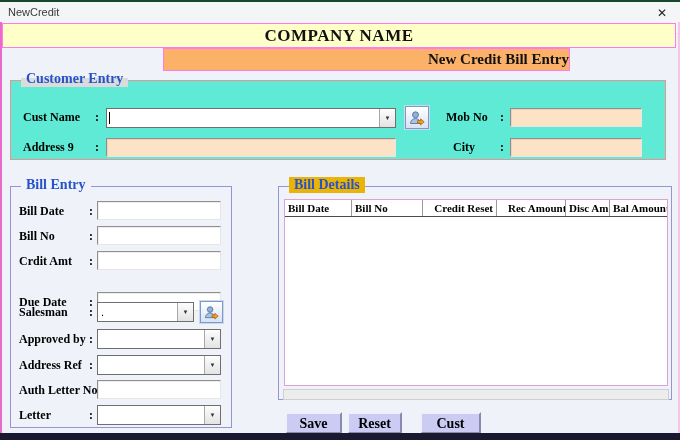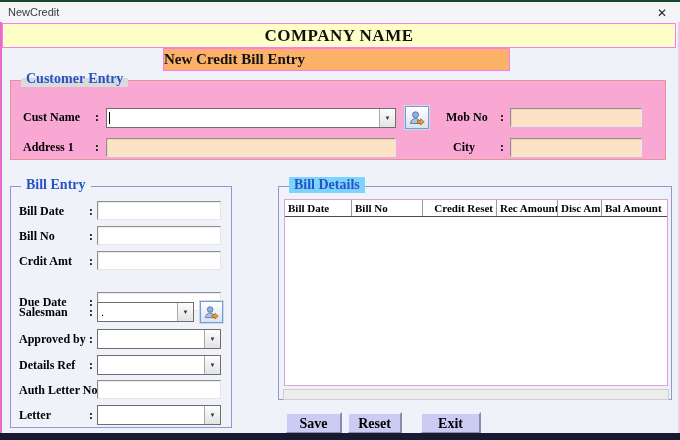--- a/index.html
+++ b/index.html
@@ -18,34 +18,34 @@
   .right-edge { position:absolute; right:0; top:22px; width:2px; height:411px; background:#F5C6E8; }
   .bottom-strip { position:absolute; left:0; top:433px; width:680px; height:7px; background:#191930; }
 
   .banner-company {
     position:absolute; left:2px; top:23px; width:674px; height:25px;
     background:#FFFFC8; border:1px solid #FF7AF0;
     font-weight:bold; font-size:17px; letter-spacing:.5px; color:#111;
     text-align:center; line-height:23px;
   }
   .banner-subtitle {
-    position:absolute; left:163px; top:48px; width:347px; height:23px;
+    position:absolute; left:163px; top:48px; width:407px; height:23px;
     background:#FBB168; border:1px solid #FF7AF0;
     font-weight:bold; font-size:15px; color:#111;
-    text-align:left; line-height:21px;
+    text-align:right; line-height:21px;
   }
 
   .group { position:absolute; }
   .legend {
     position:absolute; top:-10px; left:10px; padding:0 5px;
     font-weight:bold; font-size:14px; color:#2753C8; white-space:nowrap;
   }
 
   
-  .customer { left:10px; top:80px; width:656px; height:80px; background:#f9a8d4; border:1px solid #E49595; }
+  .customer { left:10px; top:80px; width:656px; height:80px; background:#5eead4; border:1px solid #E49595; }
   .customer .legend { background:linear-gradient(to bottom, #EFF2F8 45%, #DBDBDB 45%); }
   .lbl { position:absolute; font-weight:bold; font-size:12px; color:#000; height:20px; line-height:20px; white-space:nowrap; }
   .colon { position:absolute; font-weight:bold; font-size:12px; height:20px; line-height:20px; }
 
   .tb { position:absolute; height:19px; background:#FFF;
         border:1px solid #8F8F8F; border-bottom-color:#E6E6E6; border-right-color:#E6E6E6;
         box-shadow: inset 1px 1px 0 rgba(0,0,0,.07); font:11px "Liberation Sans", sans-serif; padding:2px 4px; }
   .tb.orange { background:#FCE3C5; }
 
   .combo { position:absolute; height:20px; background:#FFF; border:1px solid #6F6F6F; display:flex; align-items:stretch; }
@@ -65,29 +65,29 @@
   .be-row .lbl { left:0; top:0; }
   .be-row .colon { left:70px; top:0; }
   .be-row.auth .colon { left:77px; }
   .be-row .tb { left:78px; top:0; width:124px; }
   .be-row .combo { left:78px; top:0; width:124px; }
   .be-row .combo.short { width:97px; }
   .be-row .icon-btn { left:181px; top:-1px; width:23px; height:22px; }
 
   
   .bill-details { left:278px; top:186px; width:394px; height:214px; background:#EFF2F8; border:1px solid #9595D5; }
-  .bill-details .legend { background:#7dd3fc; }
+  .bill-details .legend { background:#eab308; }
   .bd-grid { position:absolute; left:5px; top:12px; width:384px; height:187px; background:#FFF; border:1px solid #DCA2D2; }
   .bd-header { display:flex; height:17px; background:#FFF; border-bottom:1px solid #4A4A4A; }
   .bd-cell { font-weight:bold; font-size:11px; line-height:15px; padding:1px 3px;
              border-right:1px solid #9A9A9A; overflow:hidden; white-space:nowrap; flex-shrink:0; }
   .bd-cell.c0 { width:67px; }
   .bd-cell.c1 { width:71px; }
   .bd-cell.c2 { width:74px; text-align:right; }
-  .bd-cell.c3 { width:61px; text-align:right; }
+  .bd-cell.c3 { width:61px; text-align:right;margin-left:8px; }
   .bd-cell.c4 { width:44px; }
   .bd-cell.c5 { flex:1; border-right:none; }
   .bd-body { height:168px; }
   .bd-scrollbar { position:absolute; left:4px; top:202px; width:386px; height:11px; background:#EDEDED; border:1px solid #CFCFCF; }
 
   
   .btn { position:absolute; top:412px; height:22px; background:#CBCBF4; color:#000;
          border-top:2px solid #EFEFFD; border-left:2px solid #EFEFFD;
          border-right:2px solid #8A8AAE; border-bottom:2px solid #8A8AAE;
          font-family:"Liberation Serif", serif; font-weight:bold; font-size:14px; line-height:17px;
@@ -126,21 +126,21 @@
     <svg width="16" height="16" viewBox="0 0 16 16">
       <circle cx="6.5" cy="4.8" r="3" fill="#8FB0D8" stroke="#4A6A98" stroke-width="0.8"></circle>
       <path d="M1.5 13.5 C1.5 10 4.5 8.6 6.5 8.6 C8.5 8.6 11.5 10 11.5 13.5 Z" fill="#A8C4E4" stroke="#4A6A98" stroke-width="0.8"></path>
       <path d="M8.6 10.6 h3 v-1.8 l3.6 3.1 -3.6 3.1 v-1.8 h-3 z" fill="#F0A030" stroke="#A05A00" stroke-width="0.7"></path>
     </svg>
   </button>
   <span class="lbl" style="left:435px; top:26px;">Mob No</span>
   <span class="colon" style="left:489px; top:26px;">:</span>
   <input class="tb orange" style="left: 499px; top: 27px; width: 132px;" value="">
 
-  <span class="lbl" style="left:12px; top:56px;">Address 1</span>
+  <span class="lbl" style="left:12px; top:56px;">Address 9</span>
   <span class="colon" style="left:84px; top:56px;">:</span>
   <input class="tb orange" style="left: 95px; top: 57px; width: 290px;" value="">
 
   <span class="lbl" style="left:435px; top:56px;margin-left:7px;">City</span>
   <span class="colon" style="left:489px; top:56px;">:</span>
   <input class="tb orange" style="left: 499px; top: 57px; width: 132px;" value="">
 </div>
 
 <div class="group bill-entry">
   <span class="legend">Bill Entry</span>
@@ -182,21 +182,21 @@
   </div>
   <div class="be-row" style="top:142px;">
     <span class="lbl">Approved by</span>
     <span class="colon">:</span>
     <div class="combo">
       <span class="combo-value"></span>
       <span class="combo-btn">▼</span>
     </div>
   </div>
   <div class="be-row" style="top:168px;">
-    <span class="lbl">Details Ref</span>
+    <span class="lbl">Address Ref</span>
     <span class="colon">:</span>
     <div class="combo">
       <span class="combo-value"></span>
       <span class="combo-btn">▼</span>
     </div>
   </div>
   <div class="be-row auth" style="top:193px;">
     <span class="lbl">Auth Letter No</span>
     <span class="colon">:</span>
     <input class="tb" value="" style="">
@@ -222,15 +222,15 @@
       <span class="bd-cell c4">Disc Amount</span>
       <span class="bd-cell c5">Bal Amount</span>
     </div>
     <div class="bd-body"></div>
   </div>
   <div class="bd-scrollbar"></div>
 </div>
 
 <button class="btn save">Save</button>
 <button class="btn reset">Reset</button>
-<button class="btn exit">Exit</button>
+<button class="btn exit">Cust</button>
 
 <div class="bottom-strip"></div>
 
 </body></html>

